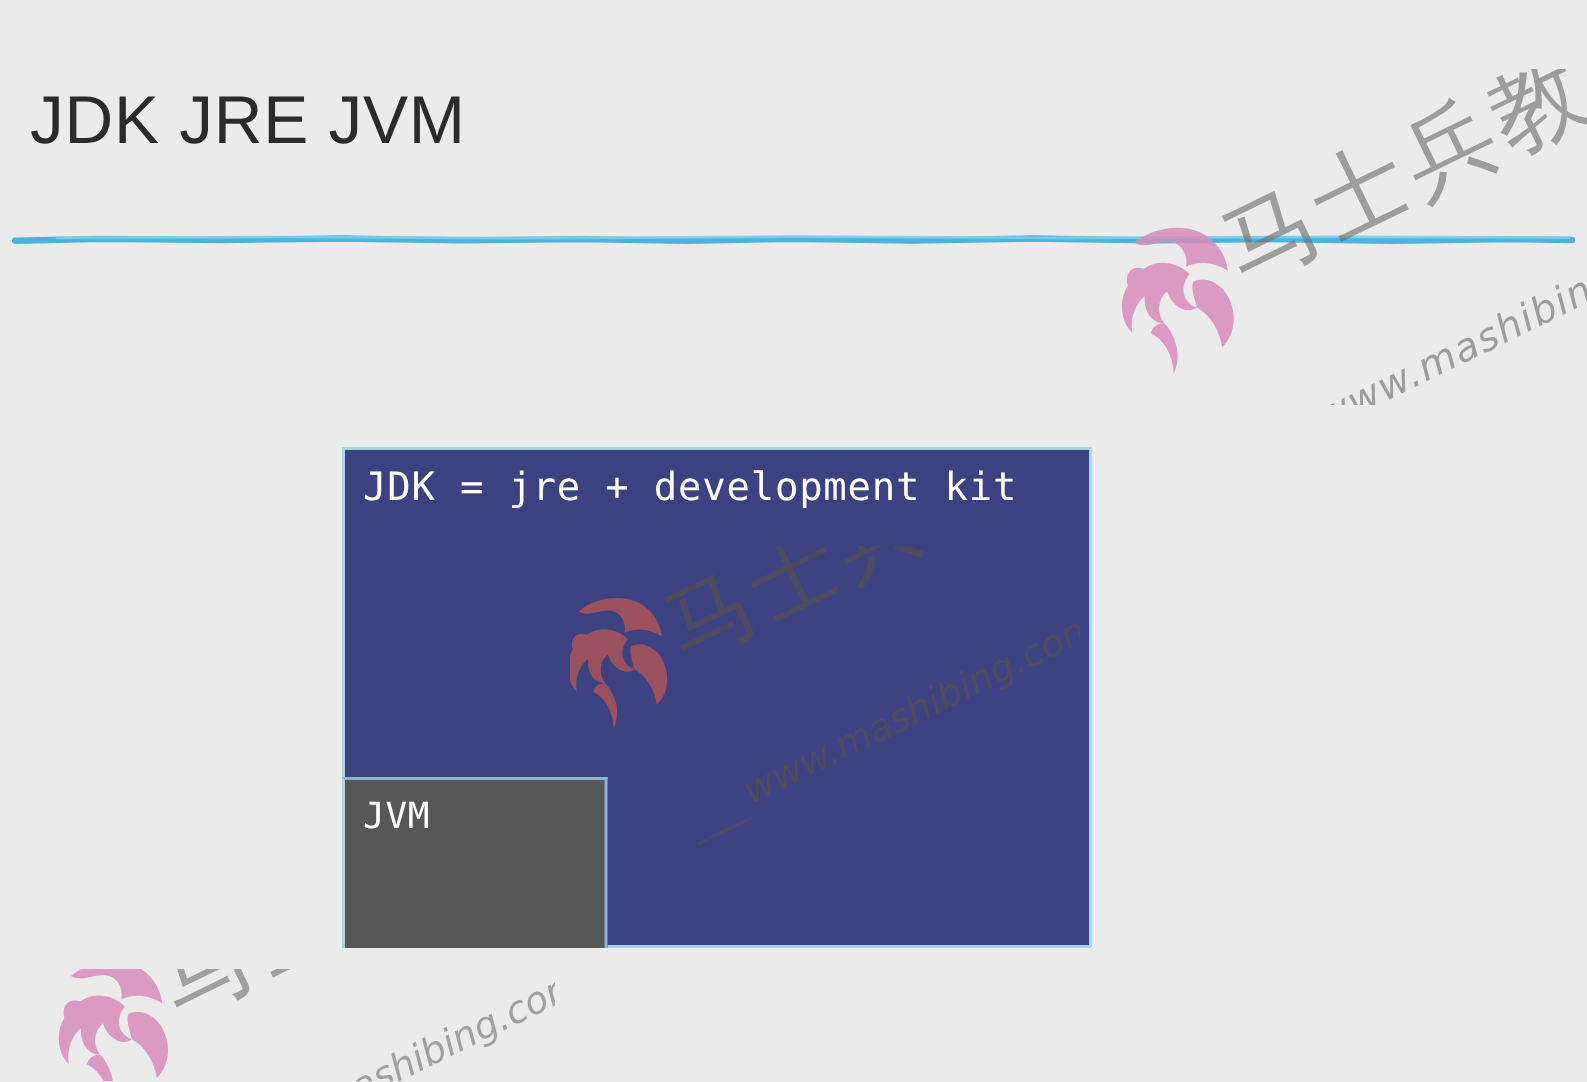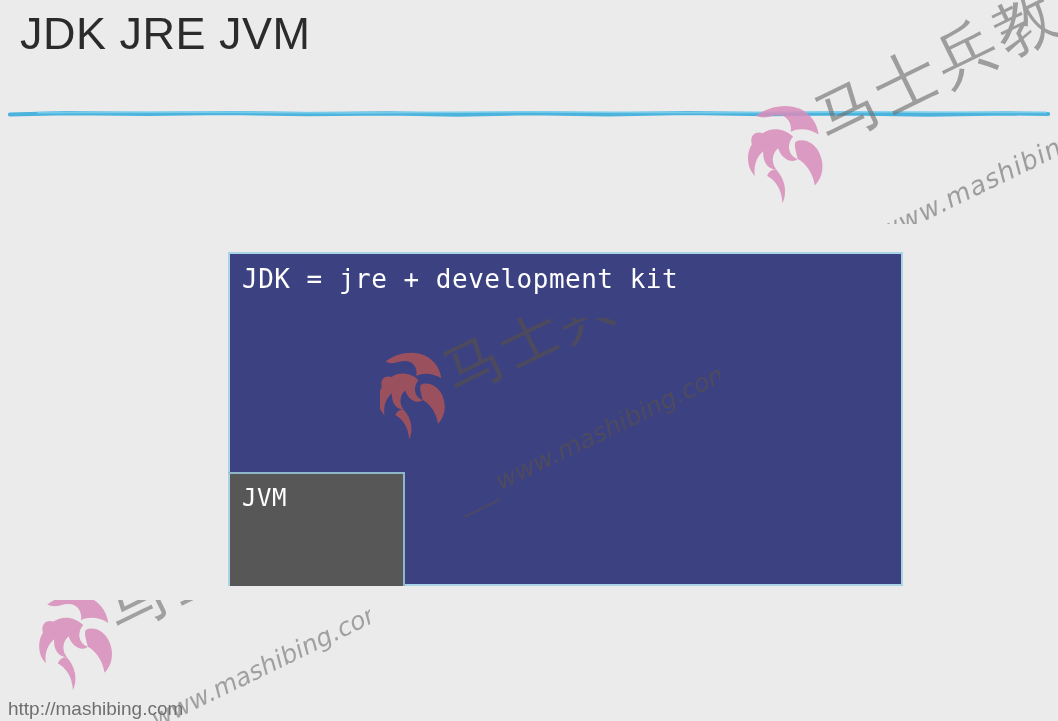--- a/index.html
+++ b/index.html
@@ -14,20 +14,21 @@
     overflow: hidden;
     position: relative;
   }
 
   
   #slide {
     position: absolute;
     inset: 0;
     background: #ebebeb;
     overflow: hidden;
+    margin-top: 46px;
   }
 
   
   #slide-title {
     position: absolute;
     left: 20px;
     top: 8px;
     font-size: 45px;
     font-weight: 400;
     letter-spacing: 0.5px;
@@ -53,21 +54,21 @@
     width: 594px;
     height: 334px;
   }
   .box {
     position: absolute;
     box-sizing: border-box;
   }
   #jdk-box {
     left: 0px;
     top: 0px;
-    width: 675px;
+    width: 500px;
     height: 334px;
     background: #3c4182;
     border-left: 2px solid #a9d4e8;
     border-top: 2px solid #a9d4e8;
     border-right: 2px solid #a9d4e8;
     border-bottom: 2px solid #a9d4e8;
   }
   #jre-box {
     left: 0px;
     top: 116px;

